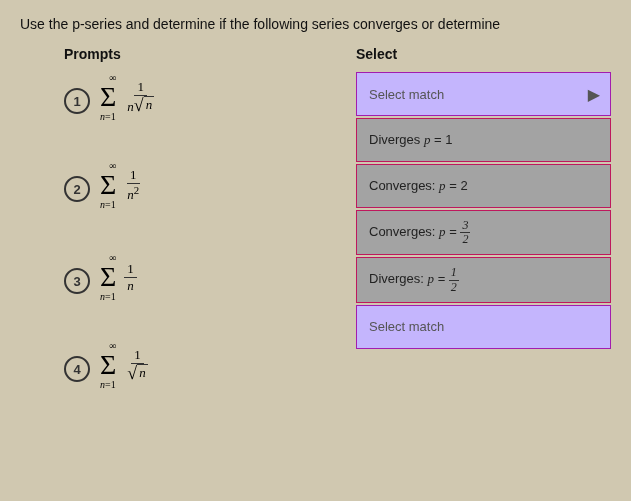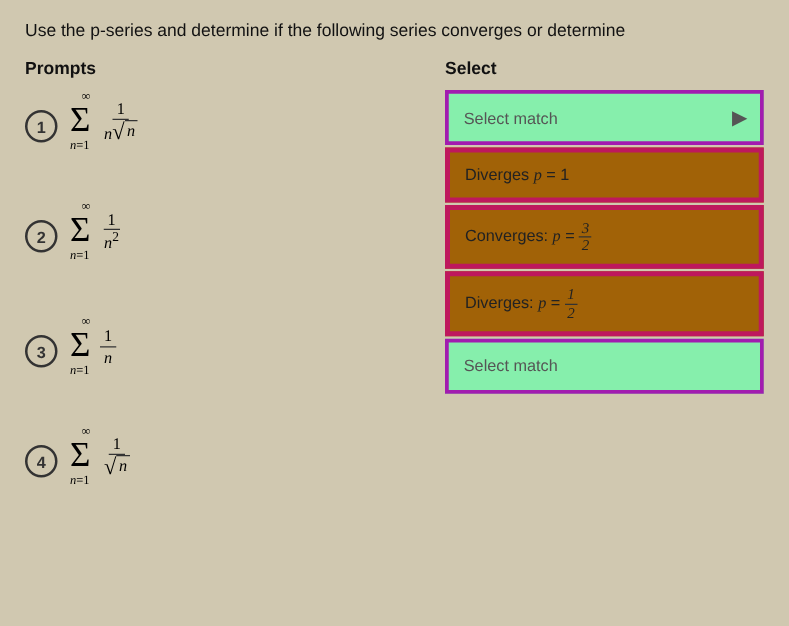--- a/index.html
+++ b/index.html
@@ -15,20 +15,21 @@
     .instruction {
       font-size: 14px;
       color: #111;
       margin-bottom: 14px;
       font-family: Arial, sans-serif;
     }
 
     .columns {
       display: flex;
       gap: 0;
+      margin-left: 44px;
     }
 
     .prompts-col {
       flex: 1;
       padding-right: 10px;
     }
 
     .answers-col {
       width: 255px;
       flex-shrink: 0;
@@ -112,37 +113,37 @@
       line-height: 1.2;
     }
 
     .frac-den {
       padding: 0 3px;
       font-size: 13px;
       line-height: 1.2;
     }
 
     .answer-box {
-      background: #a16207;
-      border: 4px solid #be185d;
+      background: #a3a3a3;
+      border: 1px solid #be185d;
       padding: 8px 12px;
       margin-bottom: 2px;
       min-height: 44px;
       display: flex;
       align-items: center;
       font-family: Arial, sans-serif;
       font-size: 13px;
       color: #222;
       cursor: pointer;
       position: relative;
     }
 
     .answer-box.select-match {
-      background: #86efac;
-      border: 3px solid #a21caf;
+      background: #c4b5fd;
+      border: 1px solid #a21caf;
       color: #555;
       font-style: normal;
     }
 
     .arrow-icon {
       position: absolute;
       right: 10px;
       top: 50%;
       transform: translateY(-50%);
       font-size: 16px;
@@ -300,20 +301,25 @@
       <span class="answer-text">Select match</span>
       <span class="arrow-icon">▶</span>
     </div>
 
     <div class="answer-box">
       <span class="answer-text">
         Diverges <span class="math"><em>p</em></span> = 1
       </span>
     </div>
 
+    <div class="answer-box">
+      <span class="answer-text">
+        Converges: <span class="math"><em>p</em></span> = 2
+      </span>
+    </div>
 
     <div class="answer-box">
       <span class="answer-text">
         Converges: <span class="math"><em>p</em></span> =
         <span class="answer-fraction">
           <span class="answer-frac-num">3</span>
           <span class="answer-frac-den">2</span>
         </span>
       </span>
     </div>

